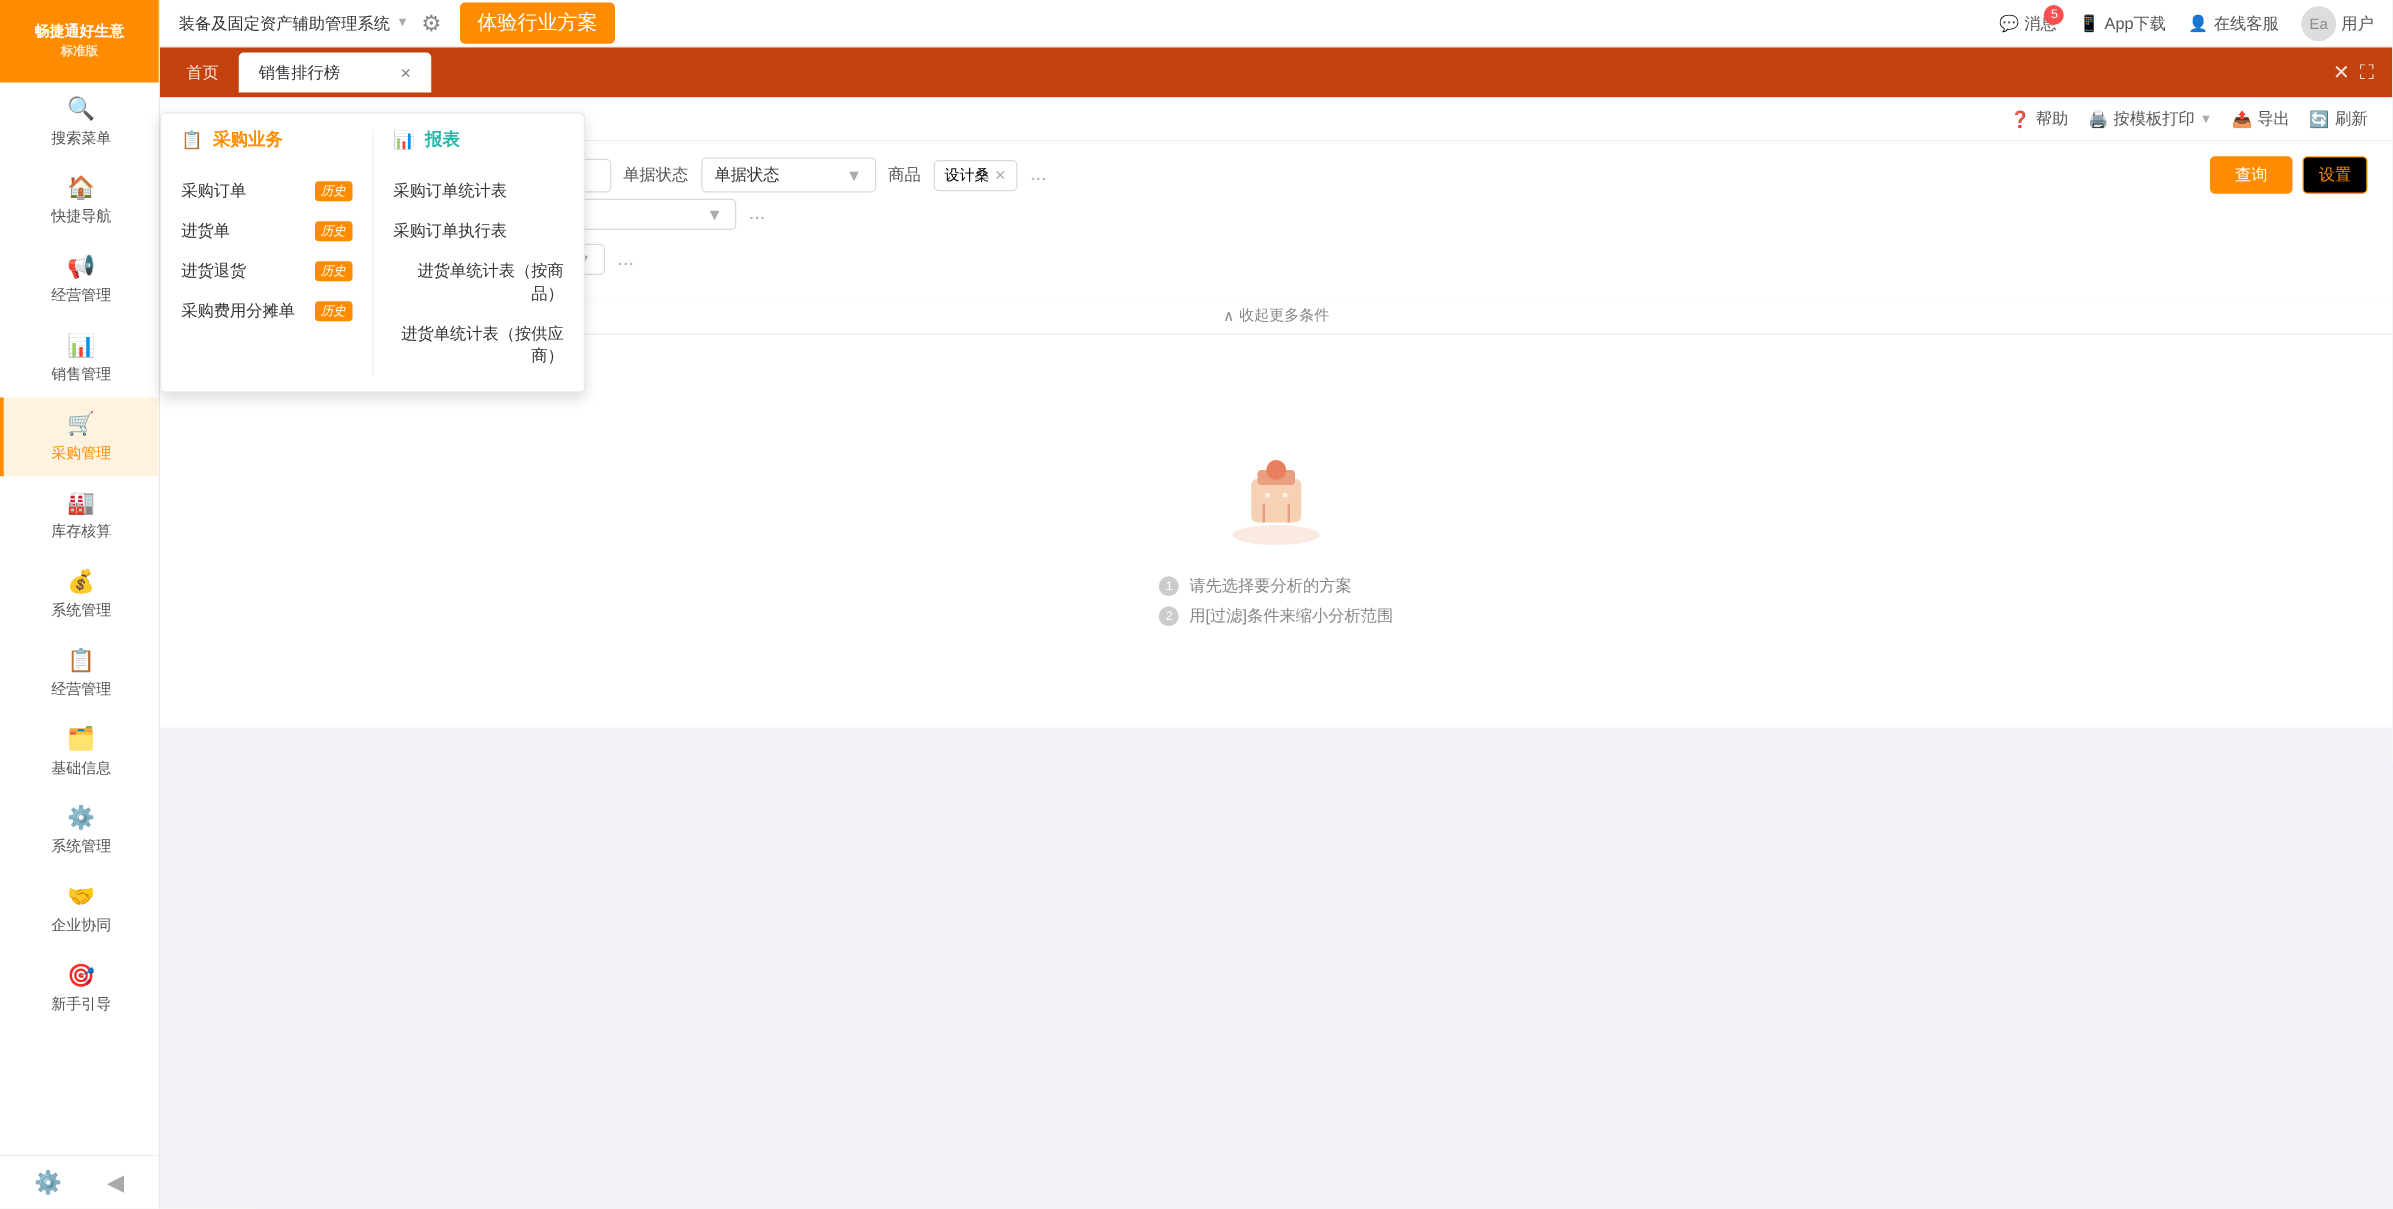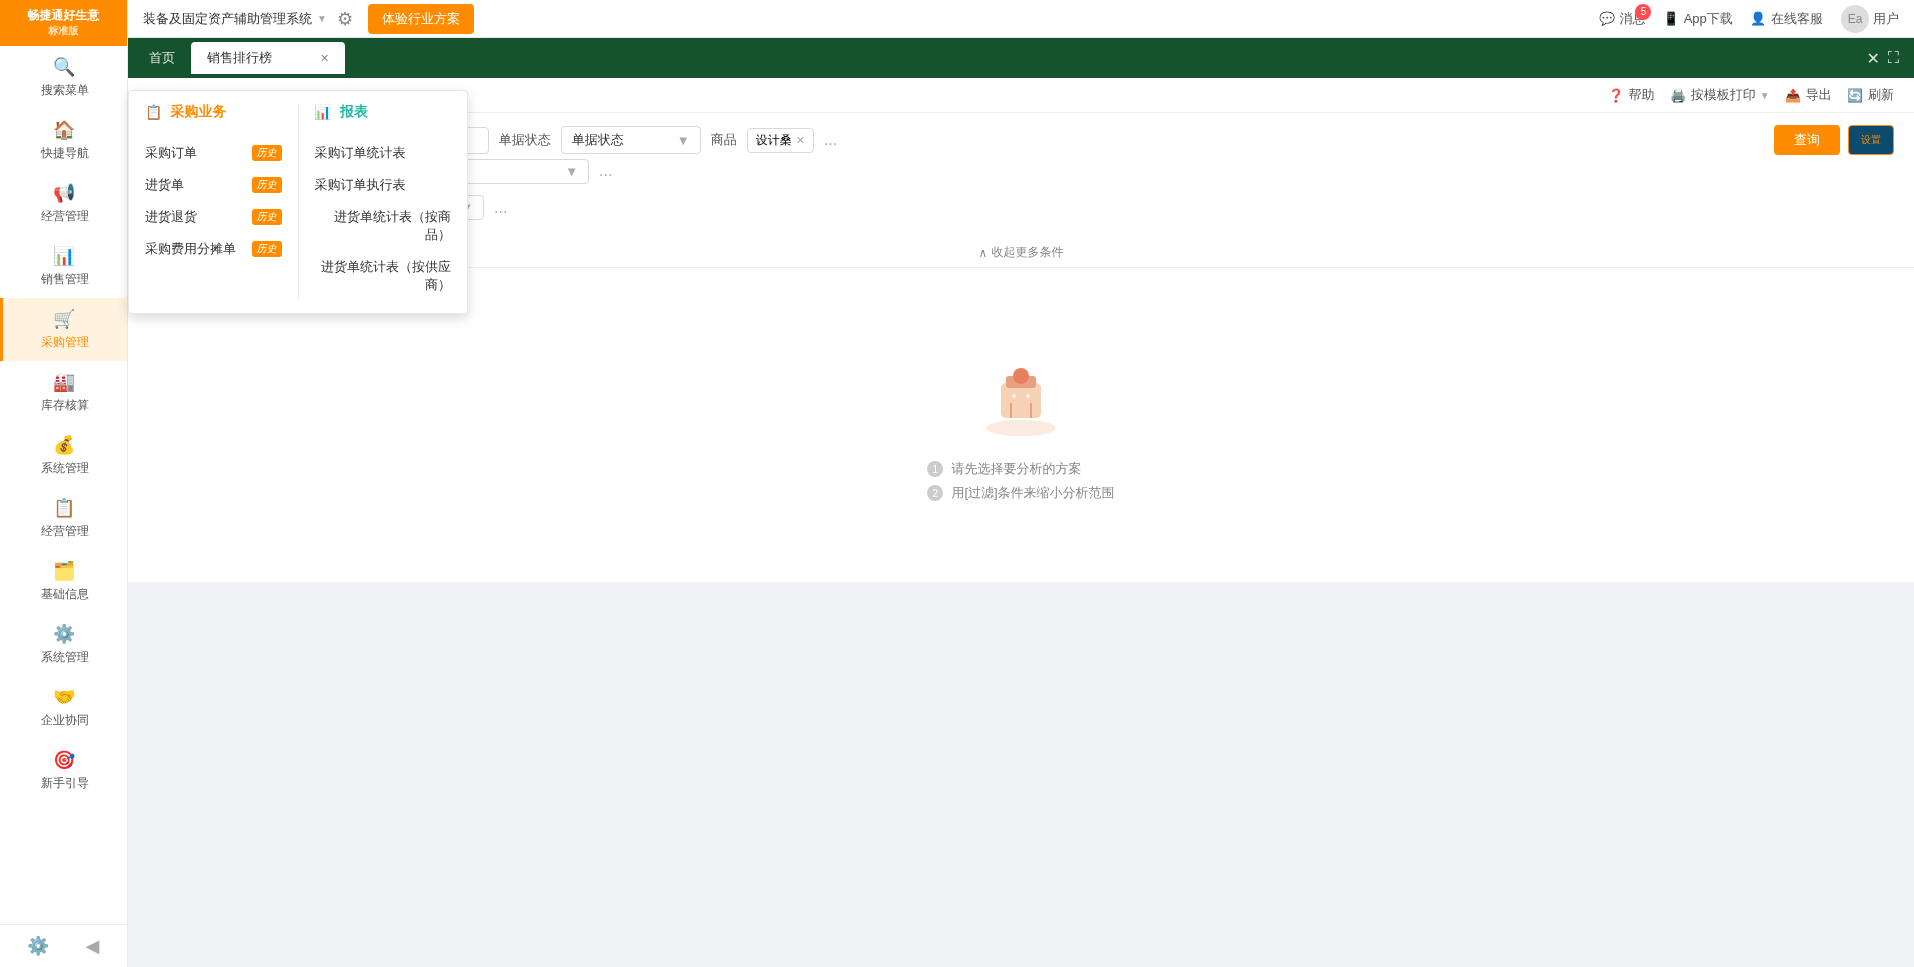--- a/index.html
+++ b/index.html
@@ -10,21 +10,21 @@
       width: 128px;
       min-width: 128px;
       background: #fff;
       display: flex;
       flex-direction: column;
       border-right: 1px solid #e8e8e8;
       height: 967px;
     }
     .sidebar-logo {
       background: #ff8c00;
-      height: 46px;
+      height: 66px;
       display: flex;
       align-items: center;
       justify-content: center;
       color: #fff;
       font-size: 13px;
       font-weight: bold;
       flex-direction: column;
       padding: 5px;
     }
     .sidebar-logo .logo-title { font-size: 12px; line-height: 1.3; text-align: center; }
@@ -80,21 +80,21 @@
       color: #333;
       font-size: 13px;
     }
     .topbar-settings { color: #888; font-size: 18px; cursor: pointer; margin-right: 5px; }
     .btn-industry {
       background: #ff8c00;
       color: #fff;
       border: none;
       padding: 6px 14px;
       border-radius: 4px;
-      font-size: 13px;
+      font-size: 16px;
       cursor: pointer;
     }
     .topbar-right {
       display: flex;
       align-items: center;
       gap: 18px;
       margin-left: auto;
     }
     .topbar-right-item {
       display: flex;
@@ -127,21 +127,21 @@
       display: flex;
       align-items: center;
       justify-content: center;
       font-size: 12px;
       color: #888;
     }
 
     
     .tabbar {
       height: 40px;
-      background: #14532d;
+      background: #c2410c;
       display: flex;
       align-items: center;
       padding: 0 5px;
     }
     .tab {
       height: 32px;
       padding: 0 16px;
       display: flex;
       align-items: center;
       font-size: 13px;
@@ -217,26 +217,26 @@
     .btn-query {
       background: #ff8c00;
       color: #fff;
       border: none;
       padding: 6px 20px;
       border-radius: 4px;
       font-size: 13px;
       cursor: pointer;
     }
     .btn-settings-small {
-      background: #0c4a6e;
+      background: #000000;
       color: #ff8c00;
       border: 1px solid #ff8c00;
       padding: 5px 12px;
       border-radius: 4px;
-      font-size: 10px;
+      font-size: 13px;
       cursor: pointer;
     }
 
     
     .toolbar {
       background: #fff;
       padding: 8px 20px;
       display: flex;
       align-items: center;
       gap: 16px;

